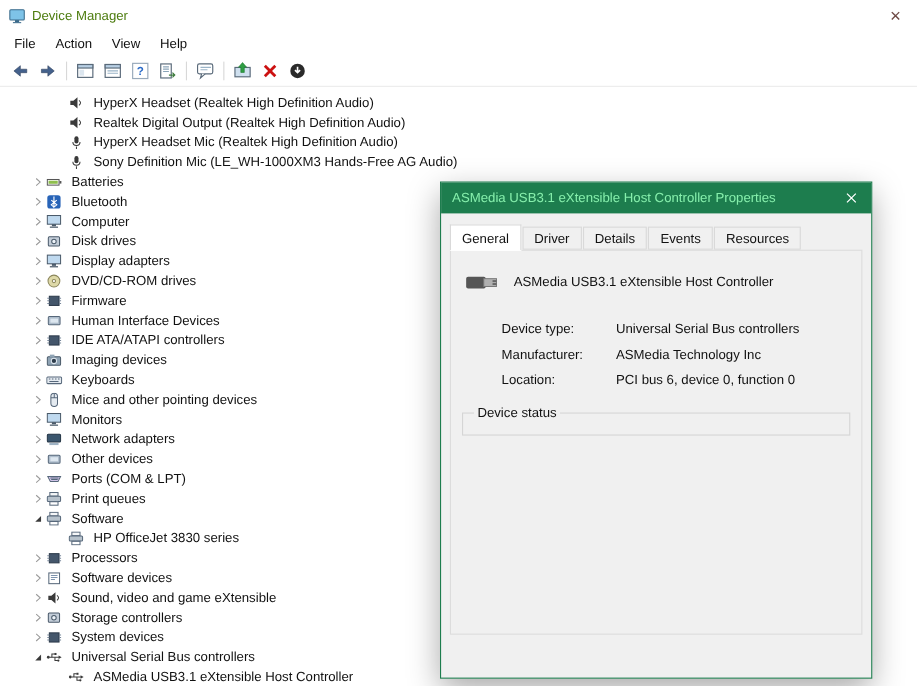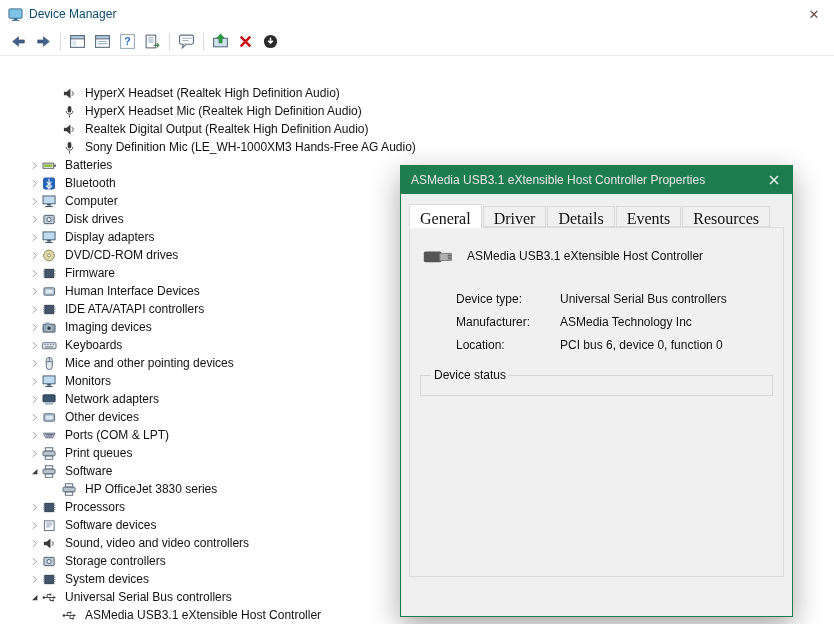--- a/index.html
+++ b/index.html
@@ -7,48 +7,48 @@
   body {
     font-family: "Liberation Sans", sans-serif;
     font-size: 12px;
     background: #ffffff;
     position: relative;
     color:#111;
   }
   
   .titlebar { height:28px; display:flex; align-items:center; padding:0 8px; background:#fff; }
   .app-icon svg { width:15px; height:15px; display:block; }
-  .title-text { color:#0c4a6e; margin-left:6px; font-size:12px; }
+  .title-text { color:#4d7c0f; margin-left:6px; font-size:12px; }
   .win-close { margin-left:auto; width:24px; text-align:center; color:#6e4a45; font-size:13px; cursor:default; }
   .menubar { display:flex; align-items:center; height:23px; padding:0 4px; background:#fff; }
   .menu-item { padding:3px 9px; font-size:12px; }
   .toolbar { display:flex; align-items:center; height:28px; padding:0 6px; background:#fff; border-bottom:1px solid #ececec; }
   .tool-btn { width:25px; height:23px; display:flex; align-items:center; justify-content:center; }
   .tool-btn svg { width:17px; height:17px; display:block; }
   .tool-sep { width:1px; height:17px; background:#d8d8d8; margin:0 4px; }
   
   .tree { position:absolute; top:84px; left:0; right:0; bottom:0; background:#fff; overflow:hidden; }
   .tree-row { display:flex; align-items:center; height:18px; white-space:nowrap; }
   .chev { width:16px; height:16px; flex:none; display:flex; align-items:center; justify-content:center; }
   .chev svg { width:13px; height:13px; display:block; }
   .ic { width:16px; height:14px; flex:none; margin-right:5px; display:flex; align-items:center; }
   .ic svg { width:15px; height:13px; display:block; }
   .tree-label { font-size:12px; padding:0 2px; }
   
   .dialog { position:absolute; left:400px; top:165px; width:393px; height:452px;
             background:#f0f0f0; border:1px solid var(--accent-green,#1d7d4e);
             box-shadow:0 10px 28px rgba(0,0,0,.35); z-index:10; }
-  .dlg-titlebar { height:28px; background:var(--accent-green,#1d7d4e); color:#e5e5e5;
+  .dlg-titlebar { height:28px; background:var(--accent-green,#1d7d4e); color:#86efac;
                   display:flex; align-items:center; padding-left:10px; }
   .dlg-title { font-size:12px; }
   .dlg-close { margin-left:auto; width:36px; height:28px; display:flex; align-items:center; justify-content:center; }
   .dlg-close svg { width:10px; height:10px; }
   .tabs { display:flex; align-items:flex-end; margin:10px 8px 0 8px; position:relative; z-index:2; }
-  .tab { font-size:16px; padding:3px 10px; background:#f0f0f0; border:1px solid #d9d9d9;
-         margin-right:1px; height:21px;font-family:Liberation Serif, serif; }
+  .tab { font-size:12px; padding:3px 10px; background:#f0f0f0; border:1px solid #d9d9d9;
+         margin-right:1px; height:21px; }
   .tab.active { background:#fff; border-bottom:1px solid #fff; height:24px; padding-top:5px; margin-bottom:-1px; }
   .panel { margin:0 8px; height:350px; background:#f0f0f0; border:1px solid #dcdcdc; position:relative; }
   .device-header { display:flex; align-items:center; gap:13px; padding:16px 10px 0 12px; }
   .dev-icon svg { width:32px; height:24px; display:block; }
   .fields { margin-top:24px; }
   .field-row { display:flex; padding-left:46px; margin-bottom:9px; }
   .field-label { width:104px; flex:none; }
   .status-group { margin:16px 10px 0 10px; border:1px solid #d5d5d5; padding:3px 8px 10px 8px; }
   .status-group legend { font-size:12px; padding:0 3px; margin-left:2px;margin-top:42px; }
   .status-box { position:relative; background:#fff; border:1px solid #79a8d0; height:108px; margin-top:3px; }
@@ -69,20 +69,26 @@
     <span class="app-icon">
       <svg viewBox="0 0 16 16">
           <rect x="1" y="2" width="14" height="10" rx="1" fill="#7ec3e8" stroke="#3a6a8a"></rect>
           <rect x="6" y="12" width="4" height="2" fill="#3a6a8a"></rect>
           <rect x="4" y="14" width="8" height="1" fill="#3a6a8a"></rect>
         </svg>
     </span>
     <span class="title-text">Device Manager</span>
     <span class="win-close">✕</span>
   </div>
+  <div class="menubar" id="menubar">
+      <span class="menu-item">File</span>
+      <span class="menu-item">Action</span>
+      <span class="menu-item">View</span>
+      <span class="menu-item">Help</span>
+    </div>
   <div class="toolbar" id="toolbar">
       <span class="tool-btn">
         <svg viewBox="0 0 16 16">
           <path d="M2.5 8 8 3.5v3h5.5v3H8v3z" fill="#44618c" stroke="#2c3e5a" stroke-width="0.5"></path>
         </svg>
       </span>
       <span class="tool-btn">
         <svg viewBox="0 0 16 16">
           <path d="M13.5 8 8 3.5v3H2.5v3H8v3z" fill="#44618c" stroke="#2c3e5a" stroke-width="0.5"></path>
         </svg>
@@ -150,35 +156,35 @@
             <path d="M2 5h3l4-3.5v11L5 9H2z" fill="#3a3a3a"></path>
             <path d="M10.5 4.5c2 1.5 2 3.5 0 5" stroke="#3a3a3a" fill="none"></path>
           </svg>
         </span>
         <span class="tree-label">HyperX Headset (Realtek High Definition Audio)</span>
       </div>
       <div class="tree-row" style="padding-left: 46px;">
         <span class="chev"></span>
         <span class="ic">
           <svg viewBox="0 0 16 14">
+            <path d="M2 5h3l4-3.5v11L5 9H2z" fill="#3a3a3a"></path>
+            <path d="M10.5 4.5c2 1.5 2 3.5 0 5" stroke="#3a3a3a" fill="none"></path>
+          </svg>
+        </span>
+        <span class="tree-label">Realtek Digital Output (Realtek High Definition Audio)</span>
+      </div>
+      <div class="tree-row" style="padding-left: 46px;">
+        <span class="chev"></span>
+        <span class="ic">
+          <svg viewBox="0 0 16 14">
             <rect x="6" y="1" width="4" height="7" rx="2" fill="#3a3a3a"></rect>
             <path d="M4.5 6.5c0 4.5 7 4.5 7 0M8 11v2.5" stroke="#3a3a3a" fill="none"></path>
           </svg>
         </span>
         <span class="tree-label">HyperX Headset Mic (Realtek High Definition Audio)</span>
-      </div>
-      <div class="tree-row" style="padding-left: 46px;">
-        <span class="chev"></span>
-        <span class="ic">
-          <svg viewBox="0 0 16 14">
-            <path d="M2 5h3l4-3.5v11L5 9H2z" fill="#3a3a3a"></path>
-            <path d="M10.5 4.5c2 1.5 2 3.5 0 5" stroke="#3a3a3a" fill="none"></path>
-          </svg>
-        </span>
-        <span class="tree-label">Realtek Digital Output (Realtek High Definition Audio)</span>
       </div>
       <div class="tree-row" style="padding-left: 46px;">
         <span class="chev"></span>
         <span class="ic">
           <svg viewBox="0 0 16 14">
             <rect x="6" y="1" width="4" height="7" rx="2" fill="#3a3a3a"></rect>
             <path d="M4.5 6.5c0 4.5 7 4.5 7 0M8 11v2.5" stroke="#3a3a3a" fill="none"></path>
           </svg>
         </span>
         <span class="tree-label">Sony Definition Mic (LE_WH-1000XM3 Hands-Free AG Audio)</span>
@@ -486,21 +492,21 @@
           <svg viewBox="0 0 16 16">
             <path d="M6 4l4.5 4L6 12" stroke="#9a9a9a" stroke-width="1.2" fill="none"></path>
           </svg>
         </span>
         <span class="ic">
           <svg viewBox="0 0 16 14">
             <path d="M2 5h3l4-3.5v11L5 9H2z" fill="#3a3a3a"></path>
             <path d="M10.5 4.5c2 1.5 2 3.5 0 5" stroke="#3a3a3a" fill="none"></path>
           </svg>
         </span>
-        <span class="tree-label">Sound, video and video controllers</span>
+        <span class="tree-label">Sound, video and game eXtensible</span>
       </div>
       <div class="tree-row" style="padding-left: 26px;">
         <span class="chev">
           <svg viewBox="0 0 16 16">
             <path d="M6 4l4.5 4L6 12" stroke="#9a9a9a" stroke-width="1.2" fill="none"></path>
           </svg>
         </span>
         <span class="ic">
           <svg viewBox="0 0 16 14">
             <rect x="2" y="2.5" width="11" height="9" rx="1" fill="#c3cdd8" stroke="#4a5a6a"></rect>

